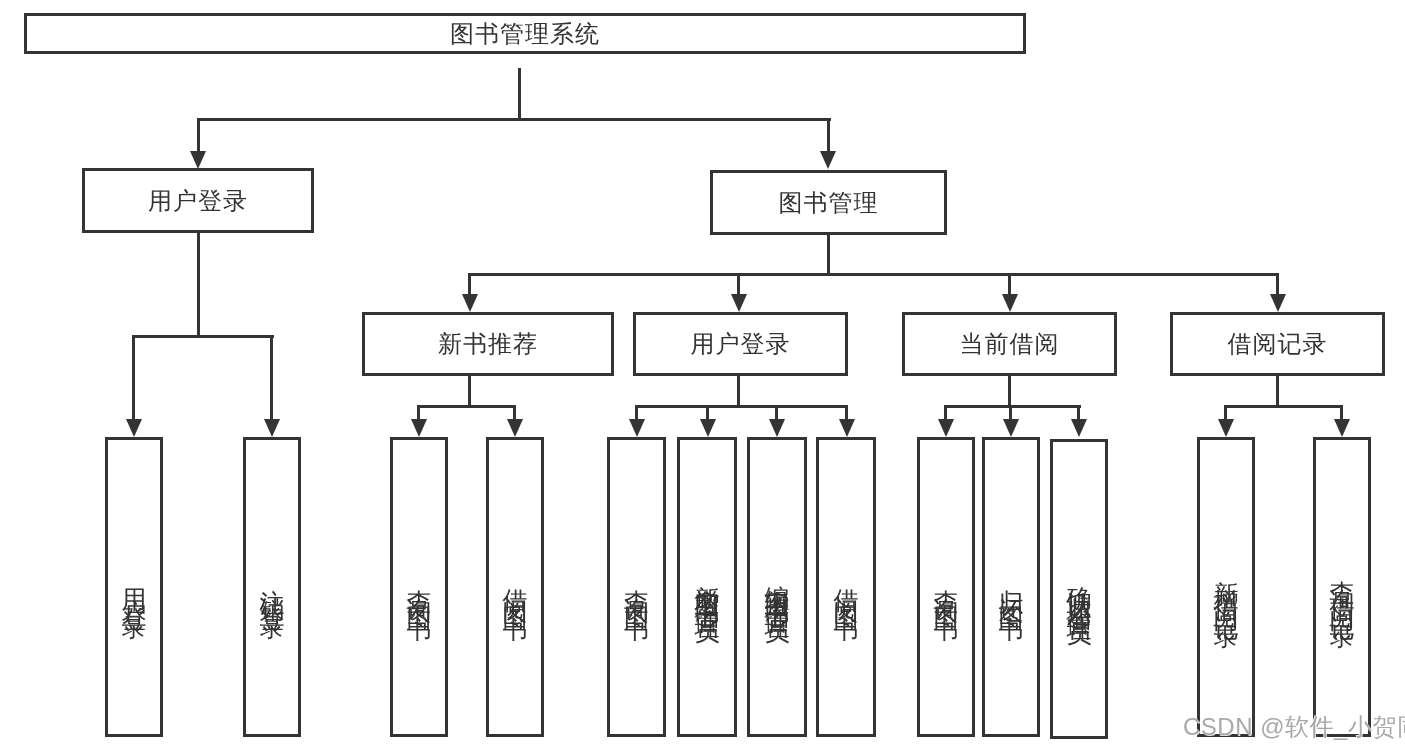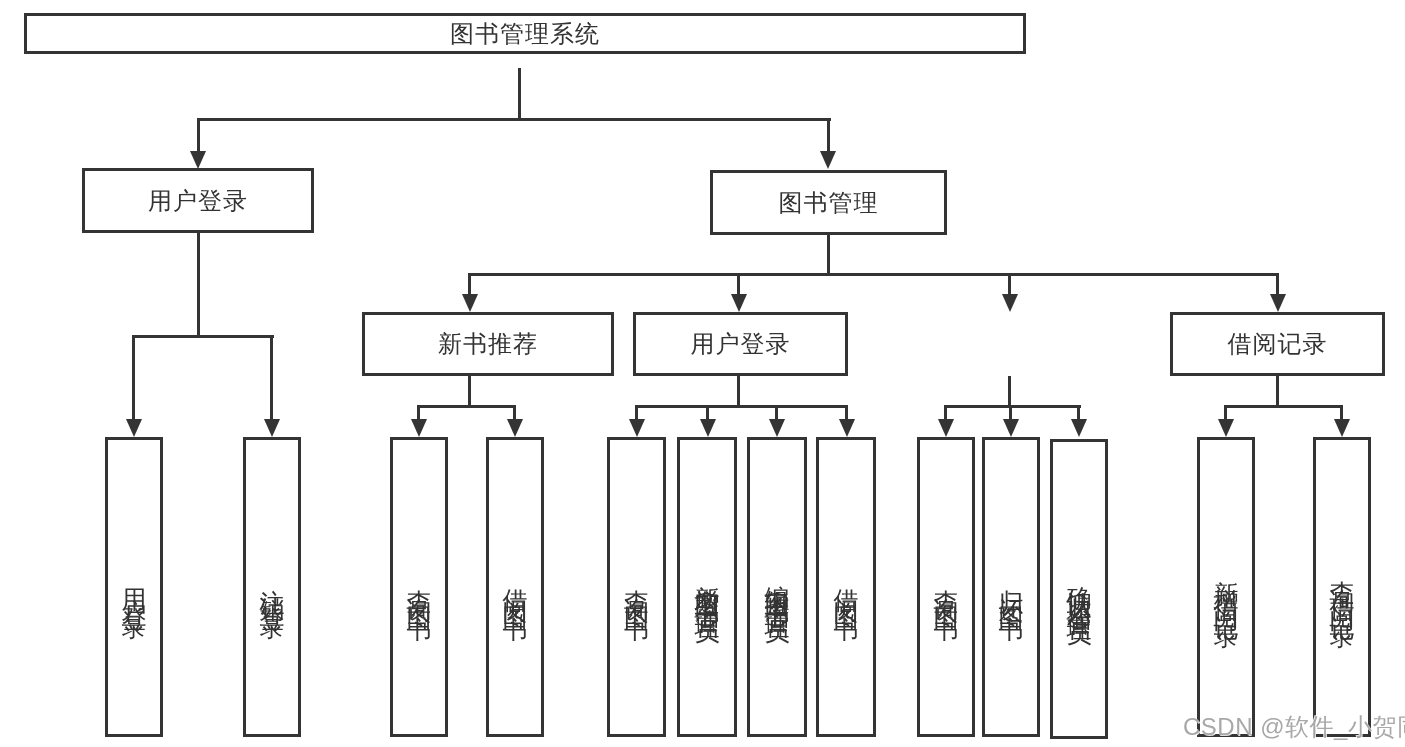--- a/index.html
+++ b/index.html
@@ -68,20 +68,23 @@
   <div class="vline" style="left:1008px;top:273px;height:23px;"></div>
   <div class="arrow" style="left:1002px;top:294px;"></div>
   <div class="vline" style="left:1276px;top:273px;height:23px;"></div>
   <div class="arrow" style="left:1270px;top:294px;"></div>
 
   <div class="box hbox" style="left:362px;top:312px;width:252px;height:64px;">
     <span>新书推荐</span>
   </div>
   <div class="box hbox" style="left:633px;top:312px;width:215px;height:64px;">
     <span>用户登录</span>
+  </div>
+  <div class="box hbox" style="left:902px;top:312px;width:215px;height:64px;">
+    <span>当前借阅</span>
   </div>
   <div class="box hbox" style="left:1170px;top:312px;width:215px;height:64px;">
     <span>借阅记录</span>
   </div>
 
   <div class="vline" style="left:468px;top:376px;height:31px;"></div>
   <div class="hline" style="left:417px;top:405px;width:99px;"></div>
   <div class="vline" style="left:417px;top:405px;height:16px;"></div>
   <div class="arrow" style="left:411px;top:419px;"></div>
   <div class="vline" style="left:513px;top:405px;height:16px;"></div>

